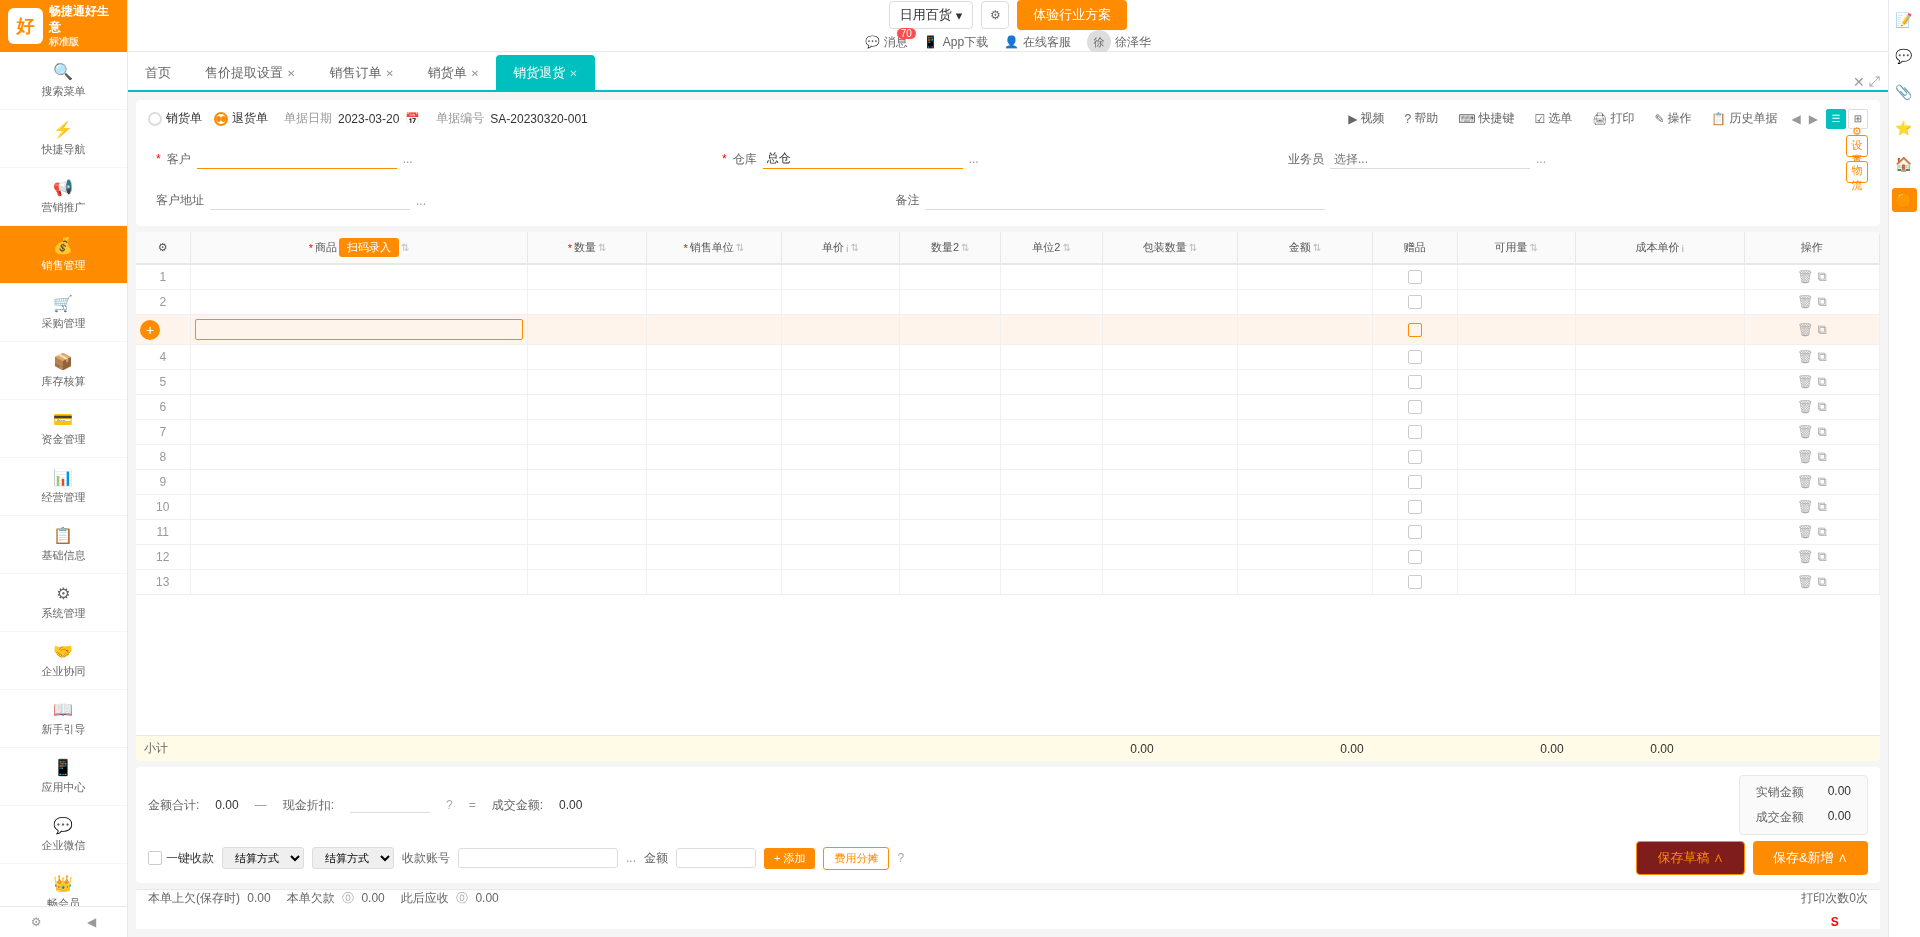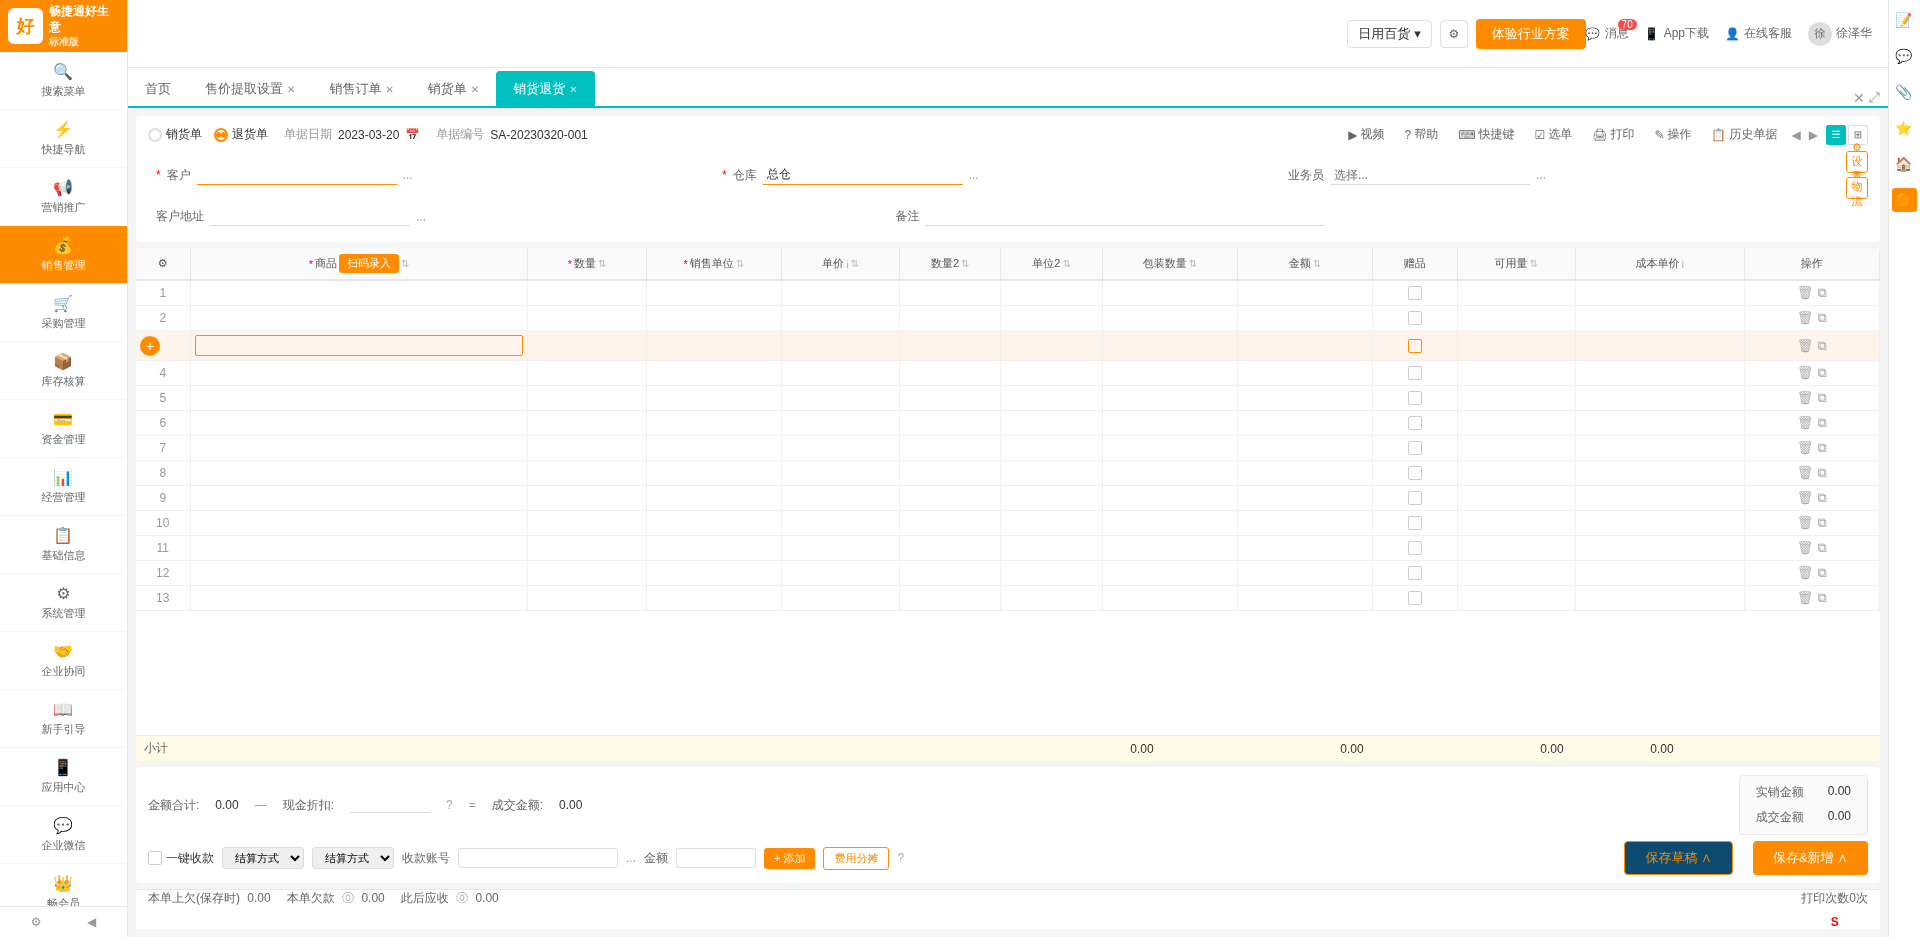--- a/index.html
+++ b/index.html
@@ -13,21 +13,21 @@
     .sidebar-menu { flex: 1; overflow-y: auto; }
     .sidebar-item { display: flex; flex-direction: column; align-items: center; padding: 10px 4px; cursor: pointer; color: #666; font-size: 11px; gap: 3px; border-bottom: 1px solid #f5f5f5; }
     .sidebar-item.active { background: #ff8c00; color: #fff; }
     .sidebar-item-icon { font-size: 16px; }
     .sidebar-footer { display: flex; align-items: center; justify-content: space-around; padding: 8px; border-top: 1px solid #e8e8e8; }
 
     
     .main { flex: 1; display: flex; flex-direction: column; height: 937px; overflow: hidden; }
 
     
-    .topbar { height: 68px; background: #fff; display: flex; align-items: center; justify-content: flex-end; padding: 0 16px; border-bottom: 1px solid #e8e8e8; flex-shrink: 0; }
+    .topbar { height: 52px; background: #fff; display: flex; align-items: center; justify-content: flex-start; padding: 0 16px; border-bottom: 1px solid #e8e8e8; flex-shrink: 0; flex-direction: column; }
     .topbar-left { display: flex; align-items: center; gap: 8px; }
     .topbar-select { display: flex; align-items: center; gap: 4px; font-size: 13px; color: #333; border: 1px solid #ddd; padding: 4px 10px; border-radius: 4px; cursor: pointer; }
     .topbar-settings { width: 28px; height: 28px; border: 1px solid #ddd; border-radius: 4px; display: flex; align-items: center; justify-content: center; cursor: pointer; color: #666; }
     .topbar-btn { background: #ff8c00; color: #fff; border: none; padding: 6px 16px; border-radius: 4px; cursor: pointer; font-size: 13px; }
     .topbar-right { display: flex; align-items: center; gap: 16px; color: #666; font-size: 12px; }
     .topbar-badge { position: relative; display: inline-flex; align-items: center; gap: 4px; cursor: pointer; }
     .badge-num { position: absolute; top: -6px; right: -8px; background: #ff4d4f; color: #fff; border-radius: 8px; padding: 0 4px; font-size: 10px; min-width: 16px; text-align: center; }
     .topbar-user { display: flex; align-items: center; gap: 4px; cursor: pointer; }
     .user-avatar { width: 24px; height: 24px; background: #ddd; border-radius: 50%; display: flex; align-items: center; justify-content: center; overflow: hidden; }
 
@@ -97,22 +97,22 @@
     .bottom-select { border: 1px solid #ddd; padding: 3px 8px; border-radius: 3px; font-size: 11px; }
     .bottom-input { border: 1px solid #ddd; padding: 3px 8px; border-radius: 3px; font-size: 11px; min-width: 80px; }
     .add-btn-small { background: #ff8c00; color: #fff; border: none; padding: 3px 10px; border-radius: 3px; font-size: 11px; cursor: pointer; display: flex; align-items: center; gap: 3px; }
     .fee-btn { border: 1px solid #ff8c00; color: #ff8c00; background: #fff; padding: 3px 10px; border-radius: 3px; font-size: 11px; cursor: pointer; }
 
     
     .status-bar { height: 40px; background: #fff; border-top: 1px solid #e8e8e8; display: flex; align-items: flex-start; padding: 0 12px; gap: 16px; font-size: 12px; color: #666; flex-shrink: 0; }
     .summary-row { display: flex; justify-content: space-between; gap: 24px; padding: 2px 0; }
     .summary-label { color: #666; }
     .summary-val { color: #333; font-weight: 500; }
-    .btn-draft { background: #0c4a6e; border: 1px solid #ff8c00; color: #ff8c00; padding: 0 20px; border-radius: 4px; cursor: pointer; font-size: 13px; }
-    .btn-save-new { background: #ff8c00; color: #fff; border: none; padding: 8px 20px; border-radius: 4px; cursor: pointer; font-size: 13px; margin-left: 12px; }
+    .btn-draft { background: #7f1d1d; border: 1px solid #ff8c00; color: #ff8c00; padding: 0 20px; border-radius: 4px; cursor: pointer; font-size: 13px; }
+    .btn-save-new { background: #ff8c00; color: #fff; border: none; padding: 8px 20px; border-radius: 4px; cursor: pointer; font-size: 13px; }
 
     
     .right-panel { width: 32px; background: #fff; border-left: 1px solid #e8e8e8; display: flex; flex-direction: column; align-items: center; padding: 8px 0; gap: 12px; flex-shrink: 0; }
     .right-panel-icon { color: #999; font-size: 14px; cursor: pointer; padding: 4px; }
     .right-panel-icon.active { background: #ff8c00; color: #fff; border-radius: 3px; }
 
     .col-sort { color: #bbb; font-size: 10px; cursor: pointer; }
     .required-star { color: #f00; }
     .th-with-sort { display: flex; align-items: center; justify-content: center; gap: 2px; }
     .info-icon { color: #aaa; font-size: 10px; }

